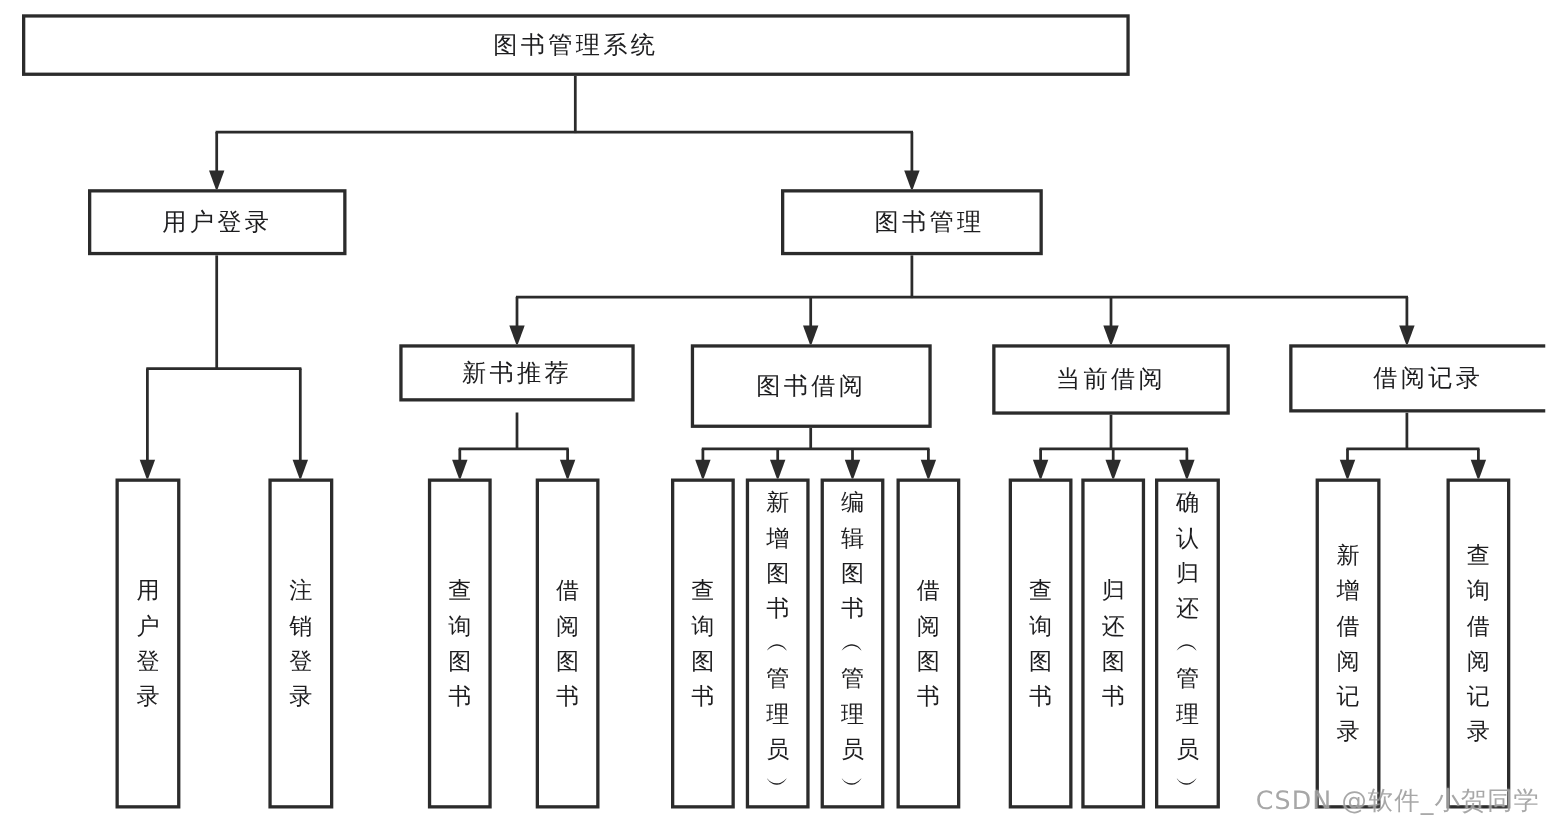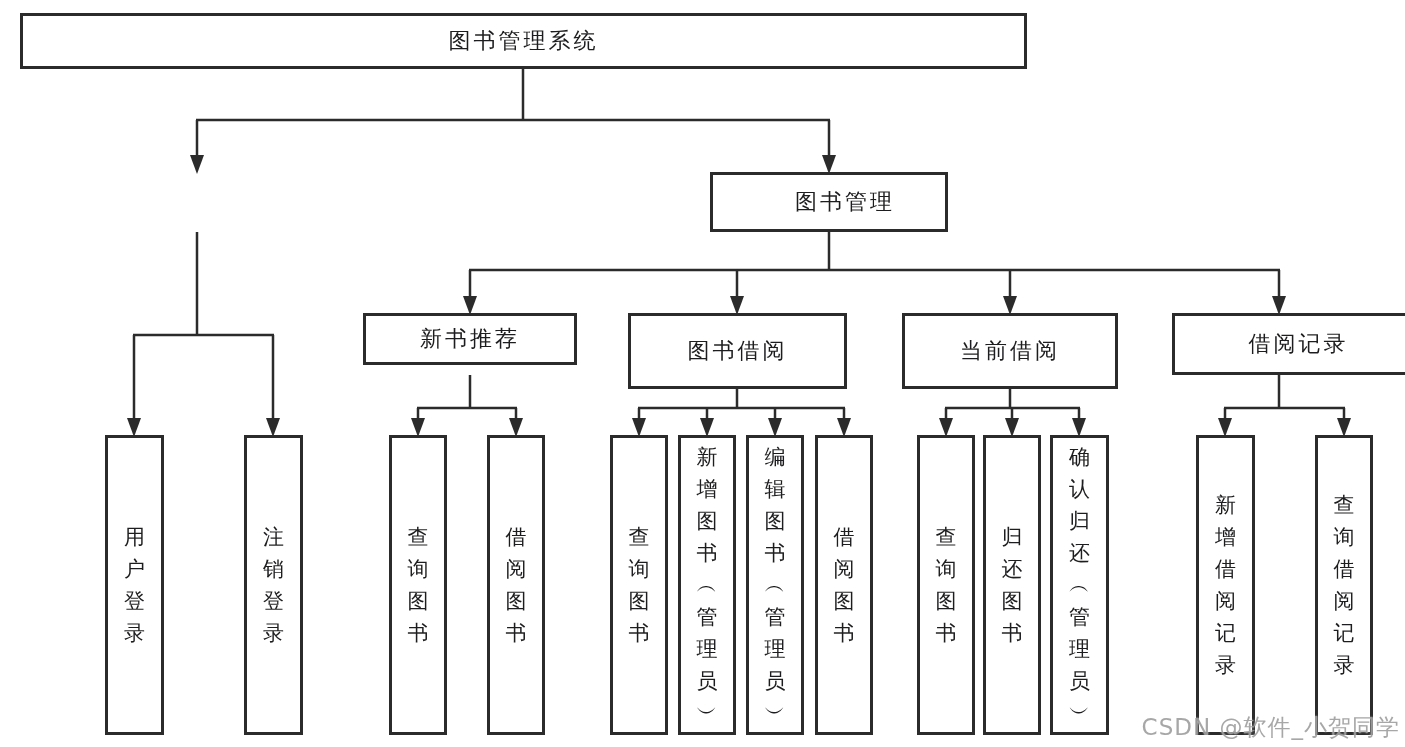--- a/index.html
+++ b/index.html
@@ -37,21 +37,21 @@
     font-size: 22px;
     letter-spacing: 3px;
     color: #1d1d1f;
     white-space: nowrap;
   }
   .root  { left: 20px;  top: 13px;  width: 1007px; height: 56px; }
   .l2a   { left: 80px;  top: 172px; width: 235px;  height: 60px; }
   .l2b   { left: 710px; top: 172px; width: 238px;  height: 60px; padding-left: 32px; }
   .l3a   { left: 363px; top: 313px; width: 214px;  height: 52px; }
   .l3b   { left: 628px; top: 313px; width: 219px;  height: 76px; }
-  .l3c   { left: 902px; top: 313px; width: 216px;  height: 76px; }
+  .l3c   { left: 902px; top: 313px; width: 216px;  height: 64px; }
   .l3d   { left: 1172px;top: 313px; width: 253px;  height: 62px; }
   .leaf {
     top: 435px;
     height: 300px;
     width: 58px;
   }
   .vlabel {
     display: block;
     white-space: pre-line;
     text-align: center;
@@ -150,20 +150,23 @@
       <polygon fill="#2b2b2b" stroke="none" points="1225,437 1218,418 1232,418"></polygon>
       <path d="M1344,408 V420"></path>
       <polygon fill="#2b2b2b" stroke="none" points="1344,437 1337,418 1351,418"></polygon>
     </g>
   </svg>
 
   <div class="box root">
     <span class="hlabel">图书管理系统</span>
   </div>
 
+  <div class="box l2a">
+    <span class="hlabel">用户登录</span>
+  </div>
   <div class="box l2b">
     <span class="hlabel">图书管理</span>
   </div>
 
   <div class="box l3a">
     <span class="hlabel">新书推荐</span>
   </div>
   <div class="box l3b">
     <span class="hlabel">图书借阅</span>
   </div>

